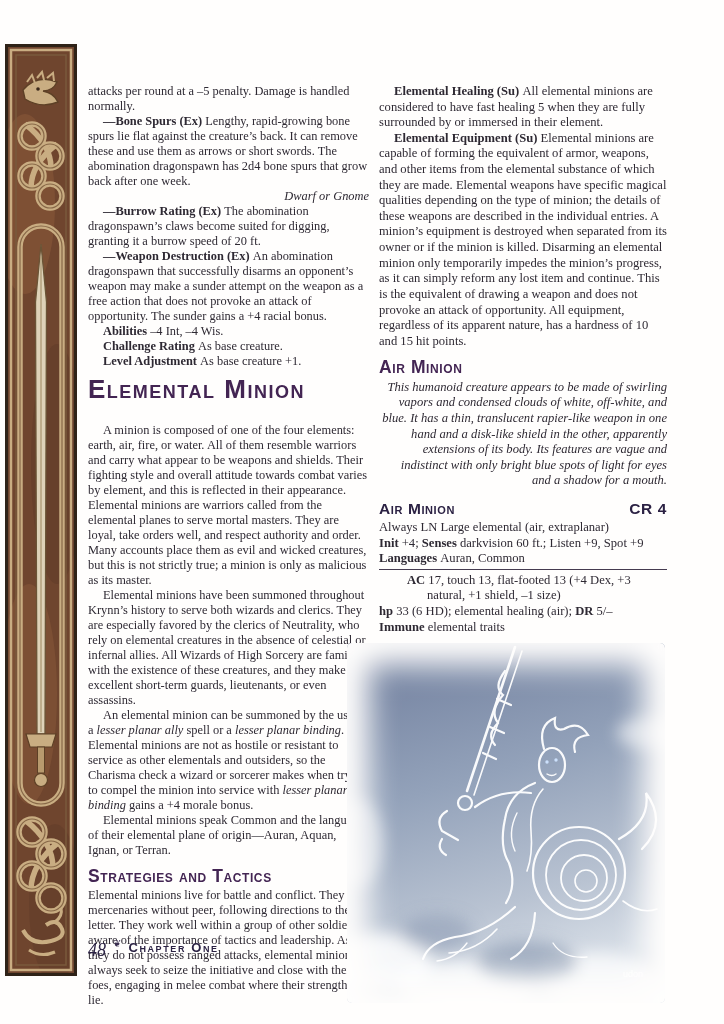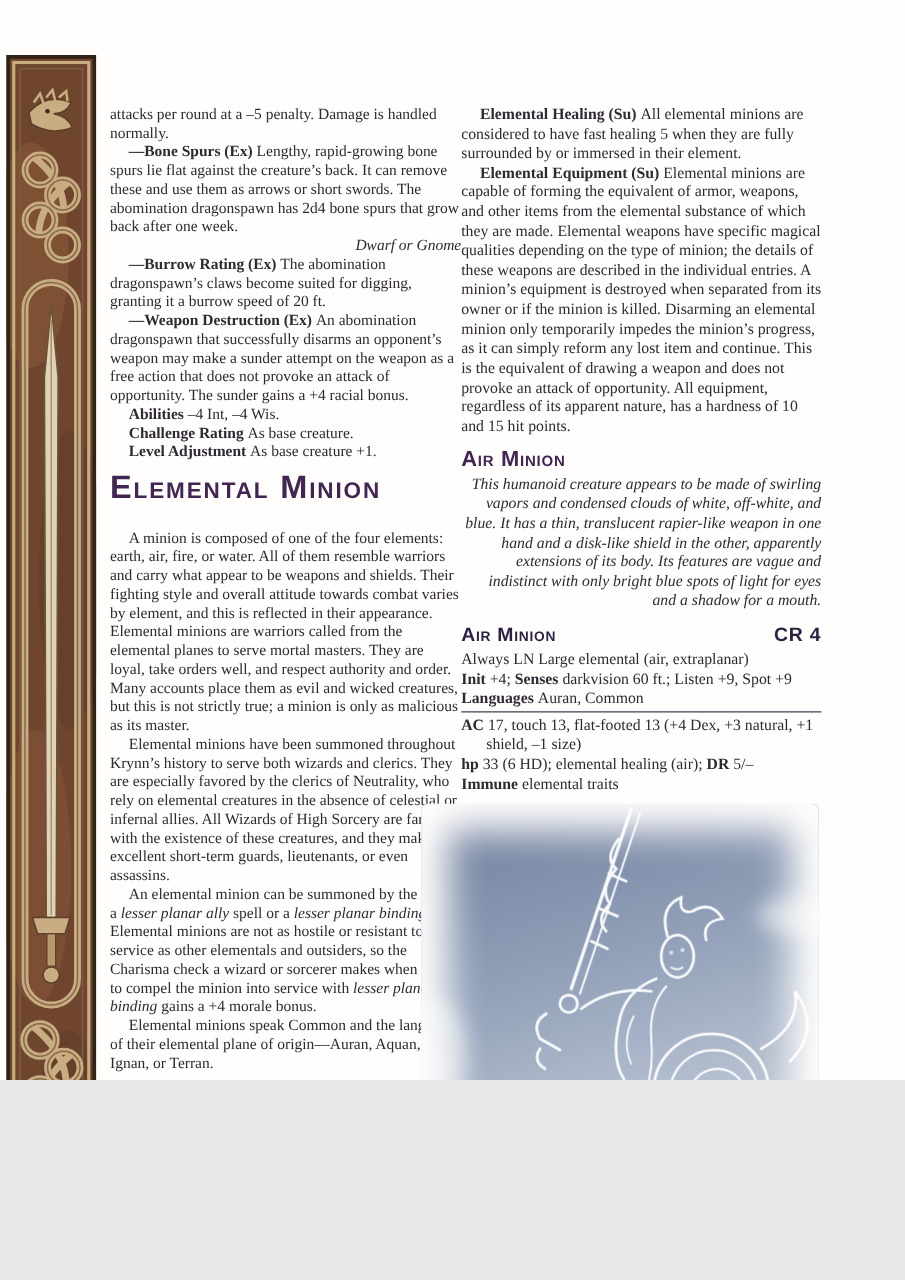--- a/index.html
+++ b/index.html
@@ -1,35 +1,35 @@
 <!DOCTYPE html>
 <html><head>
 <meta charset="utf-8">
 <style>
   html,body{margin:0;padding:0;background:#e8e8e8;}
-  .page{position:relative;width:724px;height:864px;background:#fffefd;
+  .page{position:relative;width:724px;height:1024px;background:#fffefd;
         font-family:"Liberation Serif",serif;color:#2e2933;overflow:hidden;margin:0 auto;}
   
   .border-art{position:absolute;left:5px;top:44px;width:72px;height:932px;}
   
   .col{position:absolute;top:84px;}
   .col-left{left:88px;width:281px;}
-  .col-right{left:369px;width:288px;}
+  .col-right{left:379px;width:288px;}
   p{margin:0;font-size:12.4px;line-height:1.21;}
   .col-right p{font-size:12.6px;line-height:1.24;}
   .indent{text-indent:15px;}
   .italic{font-style:italic;text-align:right;}
   .seg-b{font-weight:bold;}
   .seg-i{font-style:italic;}
   .h1{font-family:"Liberation Sans",sans-serif;font-variant:small-caps;font-weight:700;
       color:#432553;font-size:26px;line-height:1.02;margin:7px 0 20px;letter-spacing:1.5px;}
   .h2{font-family:"Liberation Sans",sans-serif;font-variant:small-caps;font-weight:700;
       color:#432553;font-size:17.5px;line-height:1.05;margin:9px 0 3px;letter-spacing:.6px;}
   .stat{font-size:12.6px;line-height:1.26;}
-  .hang{padding-left:20px;text-indent:-20px;}
+  .hang{padding-left:20px;text-indent:-20px;margin-left:28px;}
   .stat-title{display:flex;justify-content:space-between;align-items:baseline;
       font-family:"Liberation Sans",sans-serif;font-variant:small-caps;font-weight:700;
       font-size:15.5px;color:#2b2143;margin:11px 0 2px;letter-spacing:.6px;}
   .stat-rule{border-top:1.4px solid #453b50;margin:2px 0 3px;height:0;}
   
   .illus{position:relative;margin:8px 0 0 -32px;width:318px;height:360px;border-radius:5px;}
   .illus svg{display:block;border-radius:5px;}
   .illus .fade{position:absolute;inset:0;border-radius:5px;pointer-events:none;
       box-shadow:inset 0 0 30px 22px #fffefd;}
   

